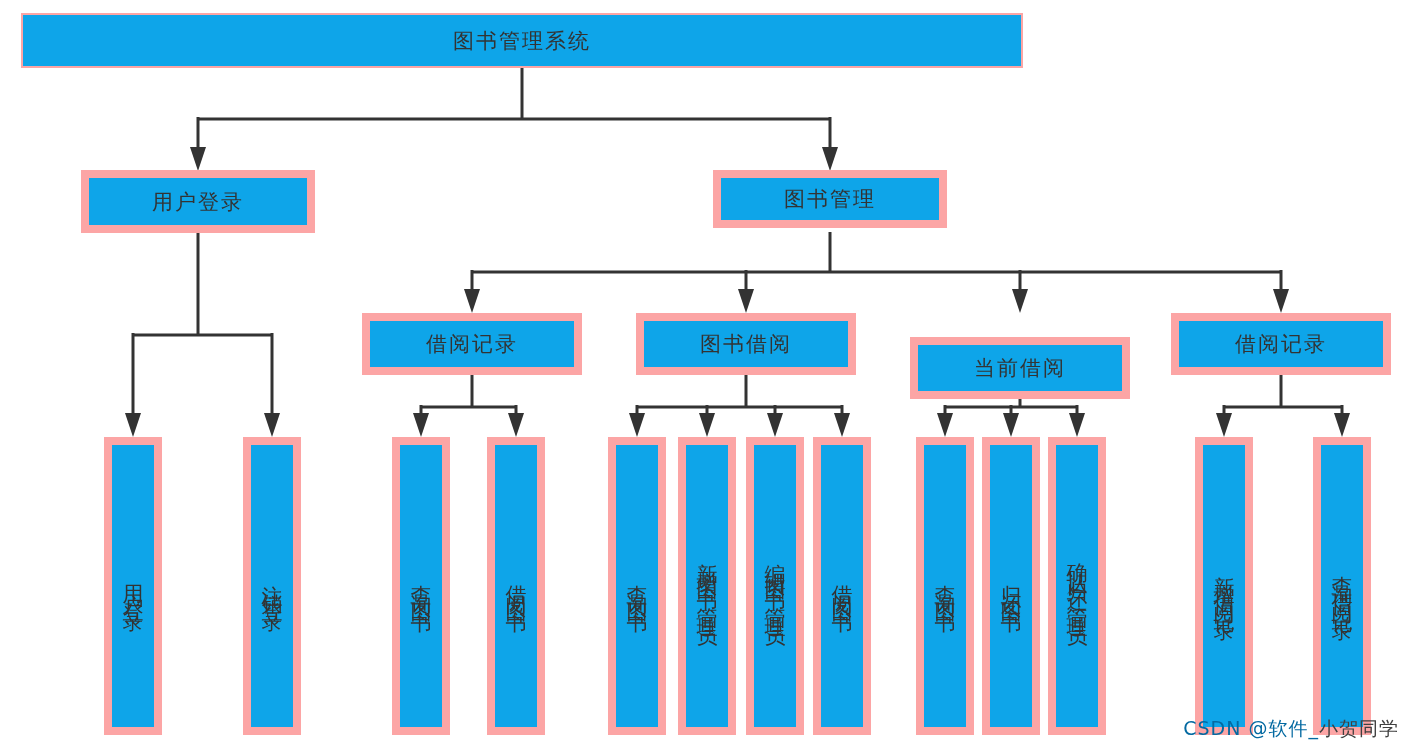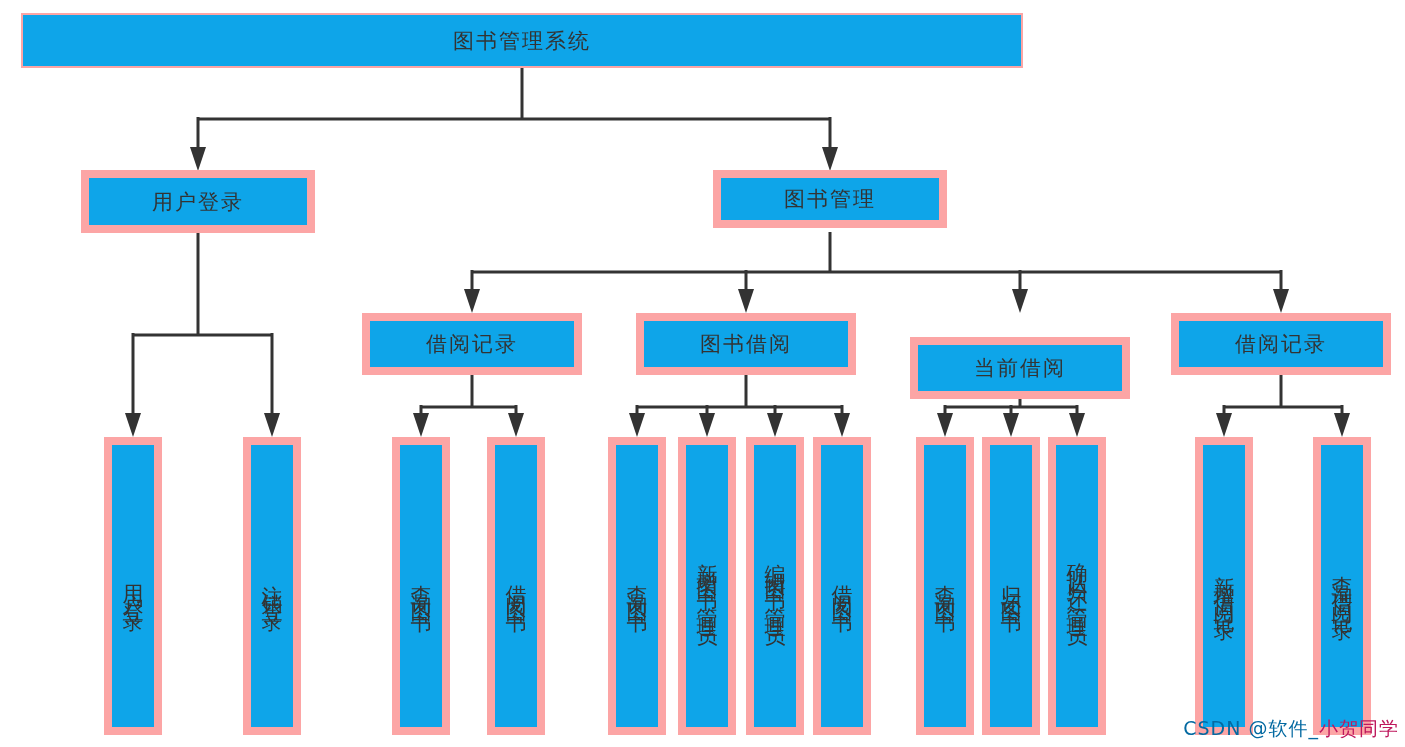--- a/index.html
+++ b/index.html
@@ -32,21 +32,21 @@
   }
   .watermark{
     position:absolute;
     right:6px;bottom:5px;
     font-size:19px;
     letter-spacing:1px;
     white-space:nowrap;
     user-select:none;
   }
   .watermark .wm-gray{color:#0369a1;}
-  .watermark .wm-red{color:#be185d;margin-top:19px;}
+  .watermark .wm-red{color:#404040;margin-top:19px;}
 </style>
 </head>
 <body>
 
 <div class="canvas">
 
   <svg class="wires" viewBox="0 0 1405 747" stroke="#333333" stroke-width="3" fill="#333333">
 
     <line x1="522" y1="68" x2="522" y2="119"></line>
     <line x1="198" y1="119" x2="830" y2="119"></line>

